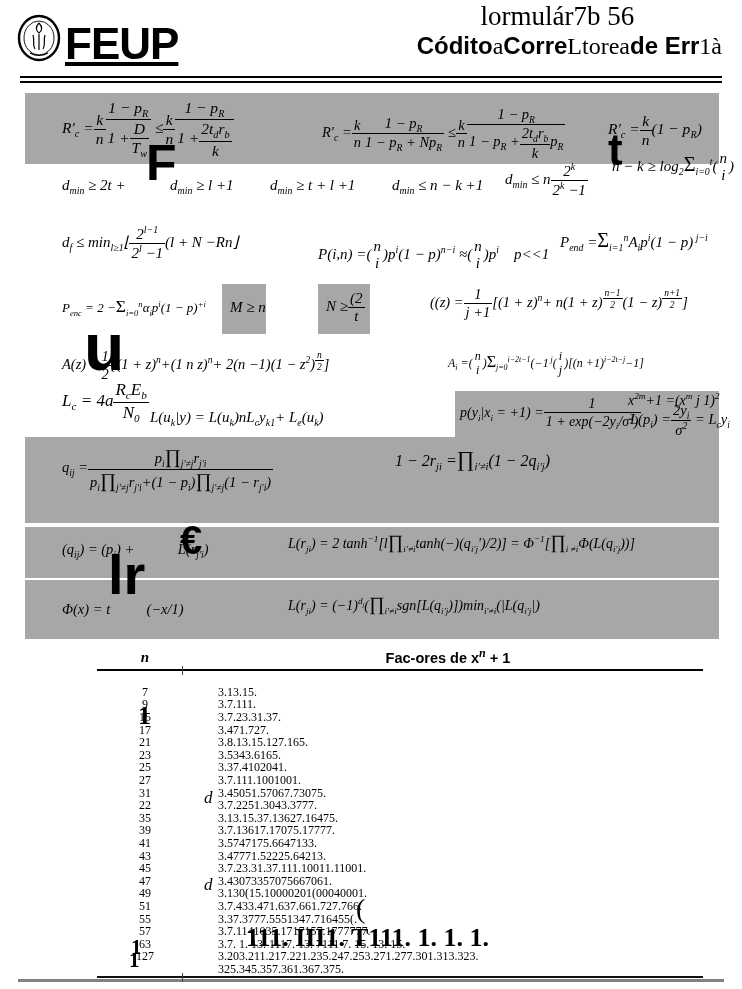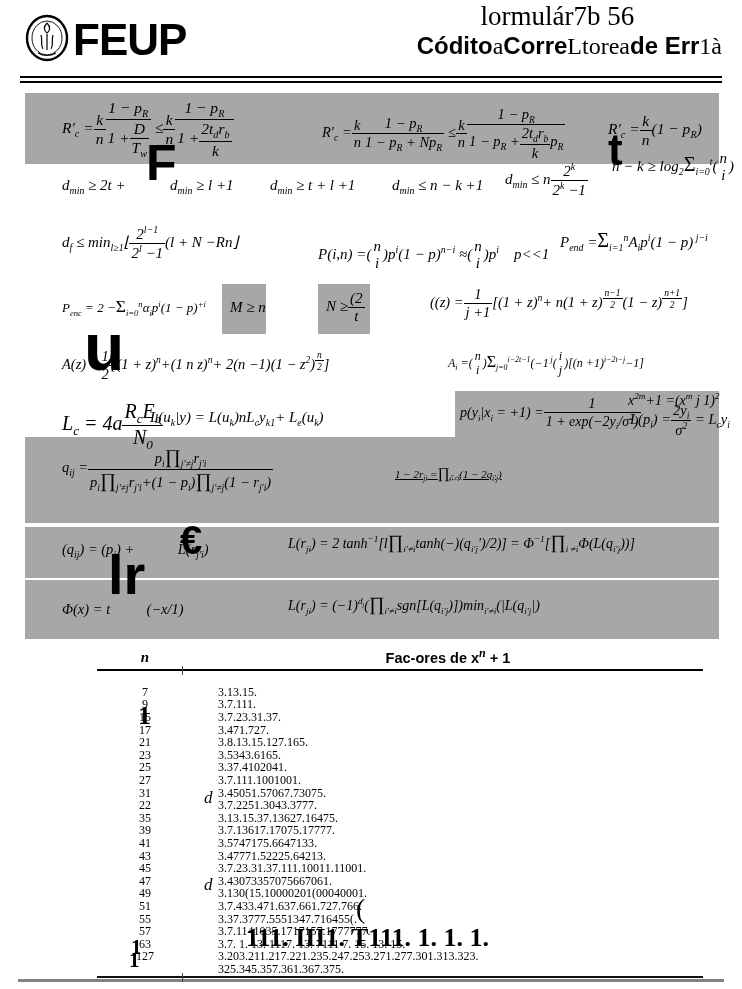--- a/index.html
+++ b/index.html
@@ -1,19 +1,19 @@
 <!DOCTYPE html>
 <html><head>
 <meta charset="utf-8">
 <style>
   html,body{margin:0;padding:0;background:#e8e8e8;}
   #page{position:relative;width:742px;height:989px;background:#ffffff;overflow:hidden;
         font-family:"Liberation Serif",serif;color:#000;}
   
-  #logo{position:absolute;left:24px;top:14px;display:flex;align-items:center;gap:3px;}
+  #logo{position:absolute;left:16px;top:14px;display:flex;align-items:flex-end;gap:3px;text-decoration:underline;}
   #logo-text{font-family:"Liberation Sans",sans-serif;font-weight:700;font-size:44px;
              letter-spacing:-1px;line-height:1;}
   #titles{position:absolute;right:20px;top:2px;text-align:center;}
   #title1{font-family:"Liberation Serif",serif;font-size:27px;line-height:1.1;}
   #title2{font-size:24px;line-height:1.15;margin-left:24px;}
   .t2b{font-family:"Liberation Sans",sans-serif;font-weight:700;}
   .t2s{font-family:"Liberation Serif",serif;font-weight:400;}
   .hrule{position:absolute;left:20px;width:702px;height:2px;background:#000;}
   
   .gbox{position:absolute;}
@@ -84,26 +84,26 @@
       <div class="math" style="left: 62px; top: 225px; font-size: 15px;">d<sub>f</sub> ≤ min<sub>l≥1</sub>⌊<span class="frac"><span class="fn">2<sup>l−1</sup></span><span class="fd">2<sup>l</sup> −1</span></span>(l + N −Rn⌋</div>
       <div class="math" style="left: 318px; top: 238px; font-size: 15px;">P(i,n) =(<span class="frac nl"><span class="fn">n</span><span class="fd">i</span></span>)p<sup>i</sup>(1 − p)<sup>n−i</sup> ≈(<span class="frac nl"><span class="fn">n</span><span class="fd">i</span></span>)p<sup>i</sup>  p&lt;&lt;1</div>
       <div class="math" style="left: 560px; top: 228px; font-size: 15px;">P<sub>end</sub> =<span class="big">Σ</span><sub>i=1</sub><sup>n</sup>A<sub>i</sub>p<sup>i</sup>(1 − p)<sup> j−i</sup></div>
       <div class="math" style="left: 62px; top: 296px; font-size: 13px;">P<sub>enc</sub> = 2 −<span class="big">Σ</span><sub>i=0</sub><sup>n</sup>α<sub>i</sub>p<sup>i</sup>(1 − p)<sup>+i</sup></div>
       <div class="math" style="left: 230px; top: 298px; font-size: 15px;">M ≥ n</div>
       <div class="math" style="left: 326px; top: 290px; font-size: 15px;">N ≥<span class="frac"><span class="fn">(2</span><span class="fd">t</span></span></div>
       <div class="math" style="left: 430px; top: 286px; font-size: 14.5px;">((z) =<span class="frac"><span class="fn">1</span><span class="fd">j +1</span></span>[(1 + z)<sup>n</sup>+ n(1 + z)<sup><span class="frac"><span class="fn">n−1</span><span class="fd">2</span></span></sup>(1 − z)<sup><span class="frac"><span class="fn">n+1</span><span class="fd">2</span></span></sup>]</div>
       <div class="math" style="left: 62px; top: 348px; font-size: 14.5px;">A(z) =<span class="frac"><span class="fn">1</span><span class="fd">2</span></span>[(1 + z)<sup>n</sup>+(1 n z)<sup>n</sup>+ 2(n −1)(1 − z<sup>2</sup>)<sup><span class="frac"><span class="fn">n</span><span class="fd">2</span></span></sup>]</div>
       <div class="math" style="left: 448px; top: 350px; font-size: 12px;">A<sub>i</sub> =(<span class="frac nl"><span class="fn">n</span><span class="fd">i</span></span>)<span class="big">Σ</span><sub>j=0</sub><sup>i−2t−1</sup>(−1<sup> j</sup>(<span class="frac nl"><span class="fn">i</span><span class="fd">j</span></span>)[(n +1)<sup>i−2t−j</sup>−1]</div>
       <div class="math" style="left: 628px; top: 360px; font-size: 14px; margin-top: 32px;">x<sup>2m</sup>+1 =(x<sup>m</sup> j 1)<sup>2</sup></div>
-      <div class="math" style="left: 62px; top: 400px; font-size: 20px;">L<sub>c</sub> = 4a<span class="frac"><span class="fn">R<sub>c</sub>E<sub>b</sub></span><span class="fd">N<sub>0</sub></span></span></div>
+      <div class="math" style="left: 62px; top: 380px; font-size: 17px;">L<sub>c</sub> = 4a<span class="frac"><span class="fn">R<sub>c</sub>E<sub>b</sub></span><span class="fd">N<sub>0</sub></span></span></div>
       <div class="math" style="left: 150px; top: 408px; font-size: 15px;">L(u<sub>k</sub>|y) = L(u<sub>k</sub>)nL<sub>c</sub>y<sub>k1</sub>+ L<sub>e</sub>(u<sub>k</sub>)</div>
       <div class="math" style="left: 460px; top: 396px; font-size: 14px;">p(y<sub>i</sub>|x<sub>i</sub> = +1) =<span class="frac"><span class="fn">1</span><span class="fd">1 + exp(−2y<sub>i</sub>/σ<sup>2</sup>)</span></span></div>
       <div class="math" style="left: 630px; top: 402px; font-size: 14.5px;">L(p<sub>i</sub>) =<span class="frac"><span class="fn">2y<sub>i</sub></span><span class="fd">σ<sup>2</sup></span></span> = L<sub>c</sub>y<sub>i</sub></div>
       <div class="math" style="left: 62px; top: 446px; font-size: 14.5px;">q<sub>ij</sub> =<span class="frac"><span class="fn">p<sub>i</sub><span class="big">∏</span><sub>j′≠j</sub>r<sub>j′i</sub></span><span class="fd">p<sub>i</sub><span class="big">∏</span><sub>j′≠j</sub>r<sub>j′i</sub>+(1 − p<sub>i</sub>)<span class="big">∏</span><sub>j′≠j</sub>(1 − r<sub>j′i</sub>)</span></span></div>
-      <div class="math" style="left: 395px; top: 464px; font-size: 11px; text-decoration: underline;">1 − 2r<sub>ji</sub> =<span class="big">∏</span><sub>i′≠i</sub>(1 − 2q<sub>i′j</sub>)</div>
+      <div class="math" style="left: 395px; top: 446px; font-size: 16px;">1 − 2r<sub>ji</sub> =<span class="big">∏</span><sub>i′≠i</sub>(1 − 2q<sub>i′j</sub>)</div>
       <div class="math" style="left: 62px; top: 540px; font-size: 14.5px;">(q<sub>ij</sub>) = (p<sub>i</sub>) +   L(r<sub>j′i</sub>)</div>
       <div class="math" style="left: 288px; top: 530px; font-size: 14px;">L(r<sub>ji</sub>) = 2 tanh<sup>−1</sup>[l<span class="big">∏</span><sub>i′≠i</sub>tanh(−)(q<sub>i′j</sub>′)/2)] = Φ<sup>−1</sup>[<span class="big">∏</span><sub>i ≠i</sub>Φ(L(q<sub>i′j</sub>))]</div>
       <div class="math" style="left: 62px; top: 600px; font-size: 14.5px;">Φ(x) = t   (−x/1)</div>
       <div class="math" style="left: 288px; top: 592px; font-size: 14px;">L(r<sub>ji</sub>) = (−1)<sup>d<sub>j</sub></sup>(<span class="big">∏</span><sub>i′≠i</sub>sgn[L(q<sub>i′j</sub>)])min<sub>i′≠i</sub>(|L(q<sub>i′j</sub>|)</div>
     </div>
 
   <div id="ftable">
     <div class="thead">
       <span class="th-n">n</span>
       <span class="th-f"><span>Fac-ores de x</span><sup>n</sup><span> + 1</span></span>

